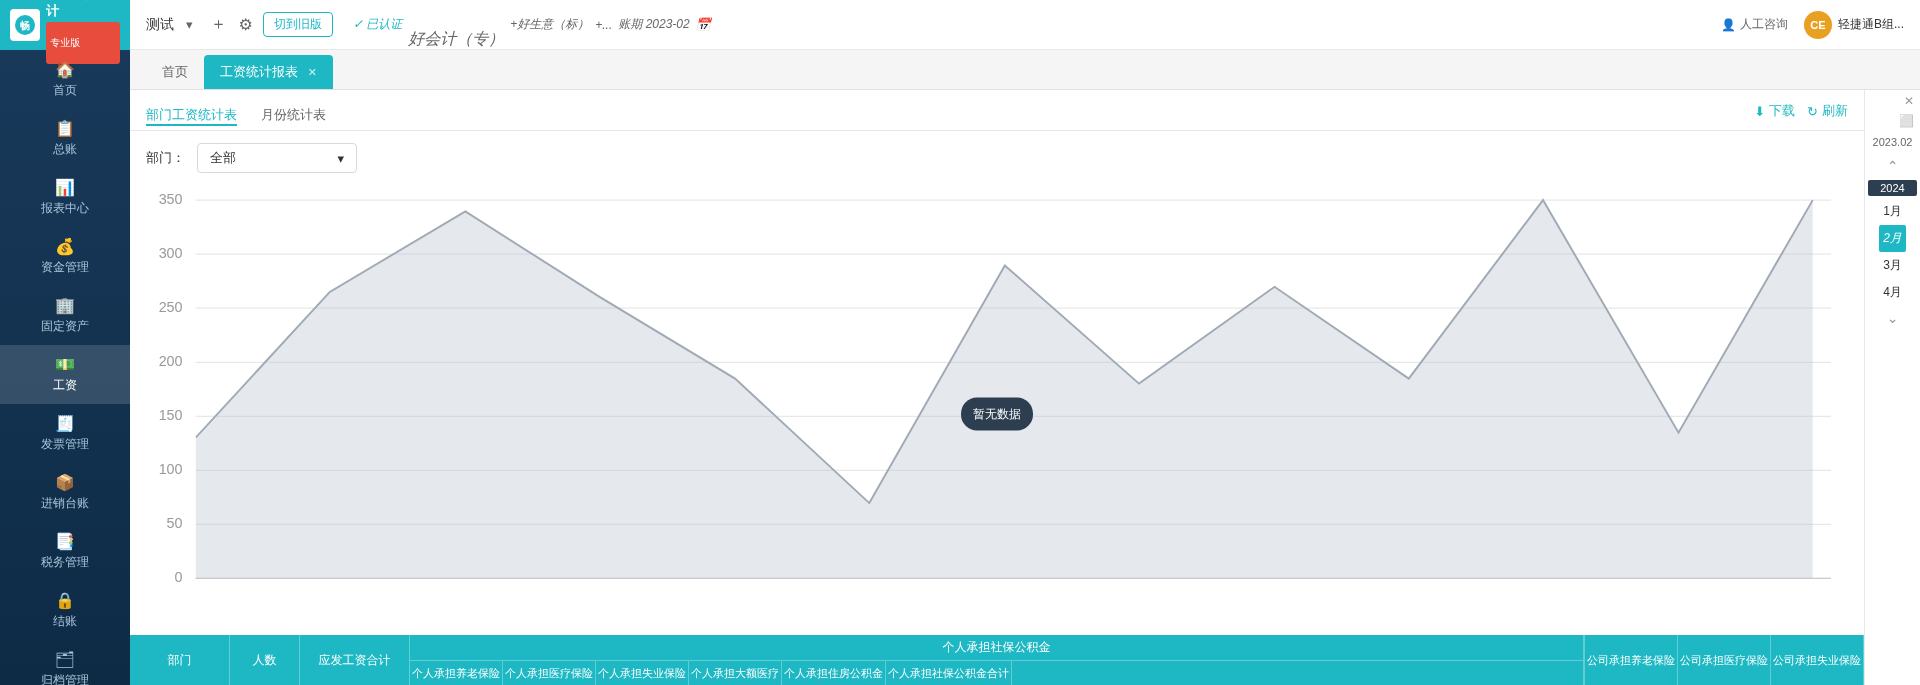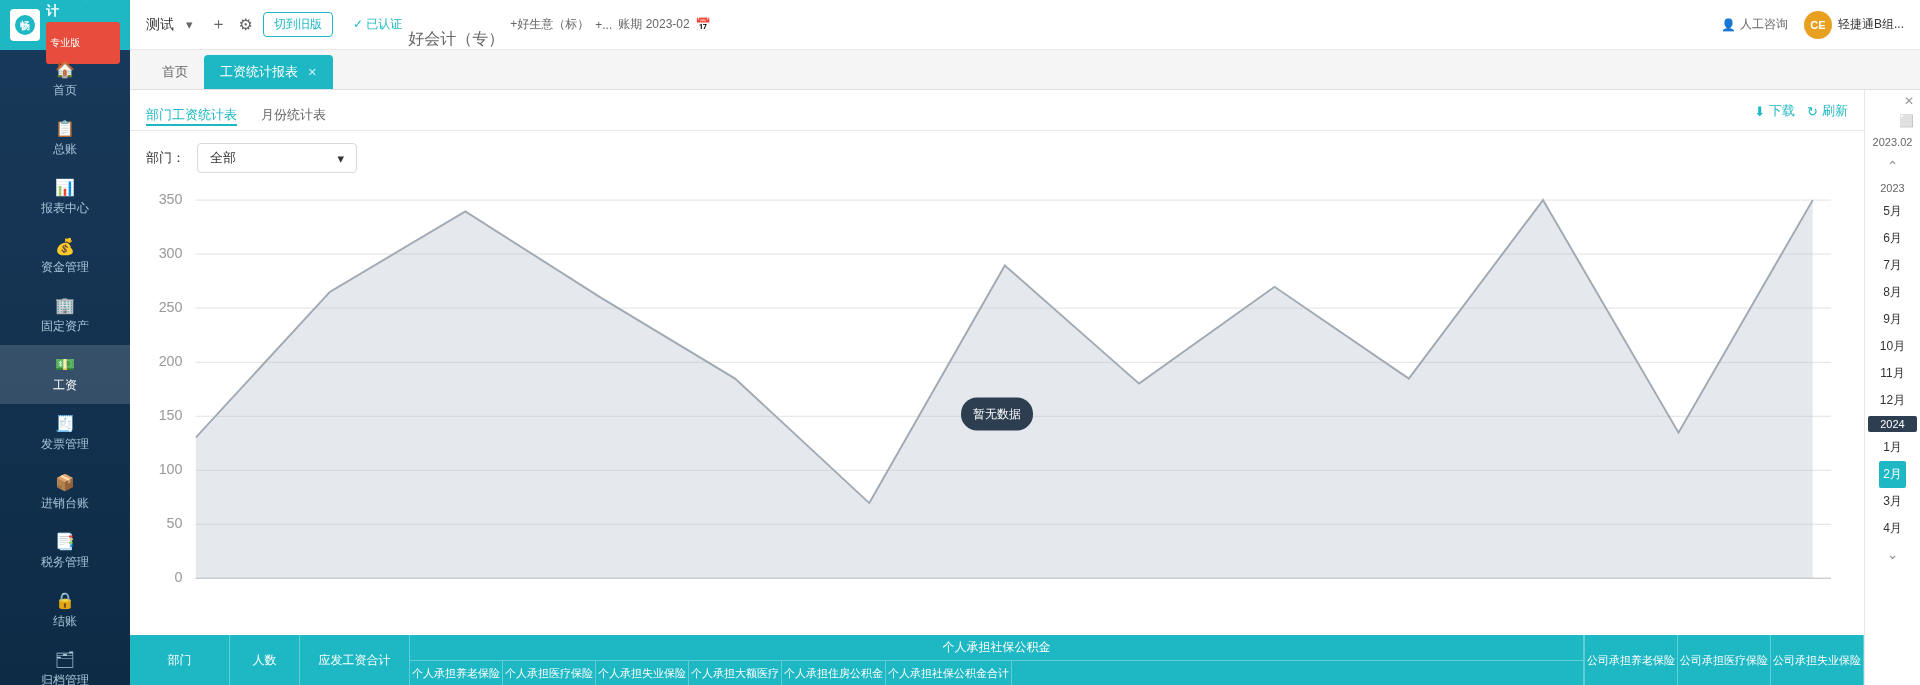--- a/index.html
+++ b/index.html
@@ -115,20 +115,21 @@
       border-radius: 4px;
       padding: 3px 10px;
       font-size: 12px;
       cursor: pointer;
     }
     .topbar-status {
       display: flex;
       align-items: center;
       gap: 6px;
       margin-left: 8px;
+      font-style: italic;
     }
     .status-badge {
       color: #1db8c3;
       font-size: 12px;
     }
     .topbar-right {
       margin-left: auto;
       display: flex;
       align-items: center;
       gap: 16px;
@@ -382,20 +383,21 @@
       padding: 5px 4px;
       text-align: center;
       color: #333;
       cursor: pointer;
       font-size: 12px;
     }
     .date-month-item.active {
       background: #1db8c3;
       color: #fff;
       border-radius: 2px;
+      font-style: italic;
     }
     .date-year-badge {
       background: #2c3e50;
       color: #fff;
       font-size: 11px;
       padding: 2px 4px;
       border-radius: 2px;
       margin: 2px 0;
       text-align: center;
       width: 90%;
@@ -658,34 +660,20 @@
       </div>
     </div>
 
     <div class="right-panel">
       <button class="date-nav-btn" style="align-self:flex-end;padding:4px 6px;font-size:12px;color:#999;">✕</button>
       <button class="date-nav-btn" style="align-self:flex-end;padding:2px 6px;font-size:12px;color:#999;">⬜</button>
       <div class="date-panel-header">
         <span style="font-size:11px;color:#666;">2023.02</span>
       </div>
       <button class="date-nav-btn date-chevron-up">⌃</button>
-      <div id="date-months-2023">
-        <div class="date-year-label">
-          <span>2023</span>
-        </div>
-
-      <div class="date-month-item">5月</div>
-          <div class="date-month-item">6月</div>
-          <div class="date-month-item">7月</div>
-          <div class="date-month-item">8月</div>
-          <div class="date-month-item">9月</div>
-          <div class="date-month-item">10月</div>
-          <div class="date-month-item">11月</div>
-          <div class="date-month-item">12月</div>
-        </div>
       <div class="date-year-badge">
         <span>2024</span>
       </div>
       <div id="date-months-2024">
 
       <div class="date-month-item">1月</div>
           <div class="date-month-item active">2月</div>
           <div class="date-month-item">3月</div>
           <div class="date-month-item">4月</div>
         </div>

